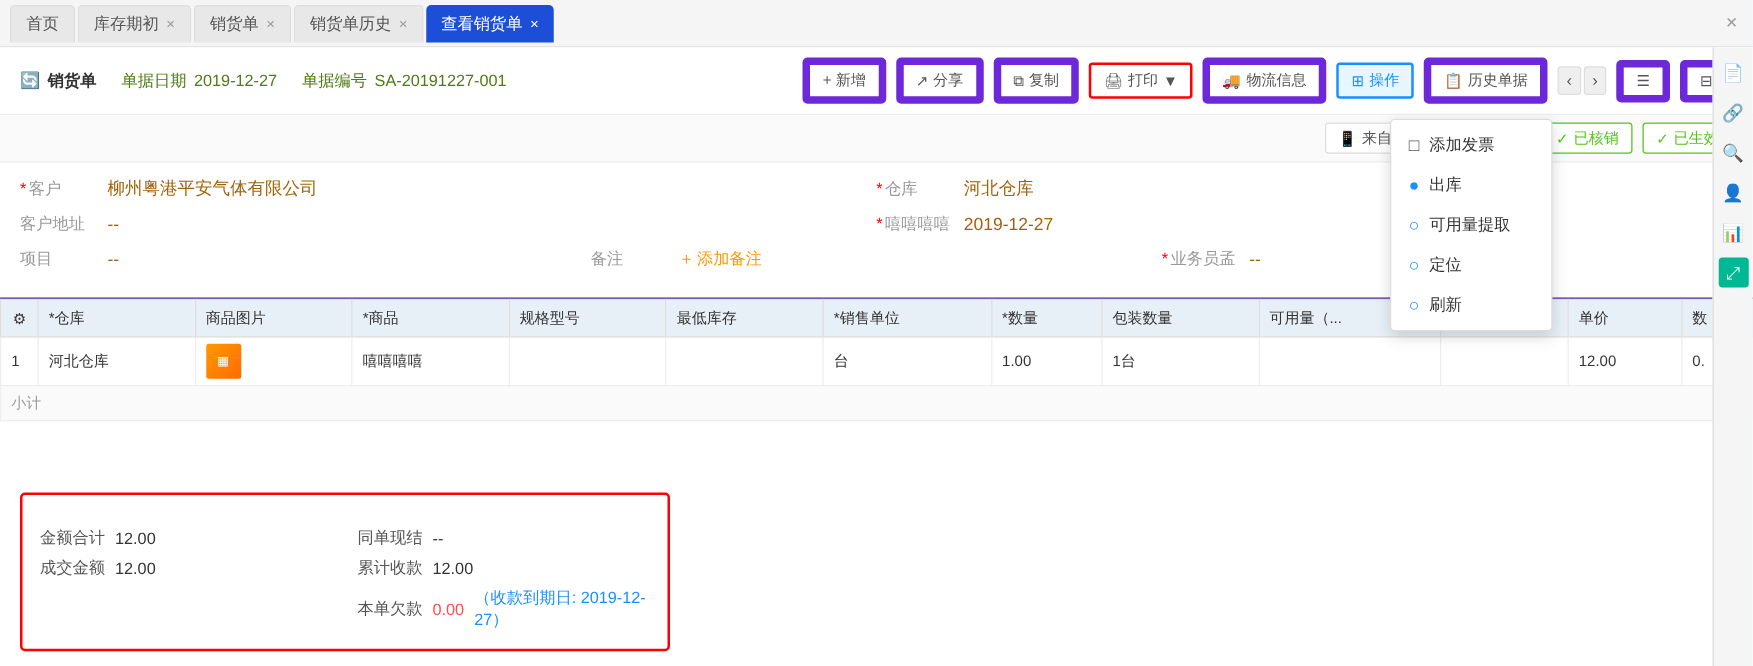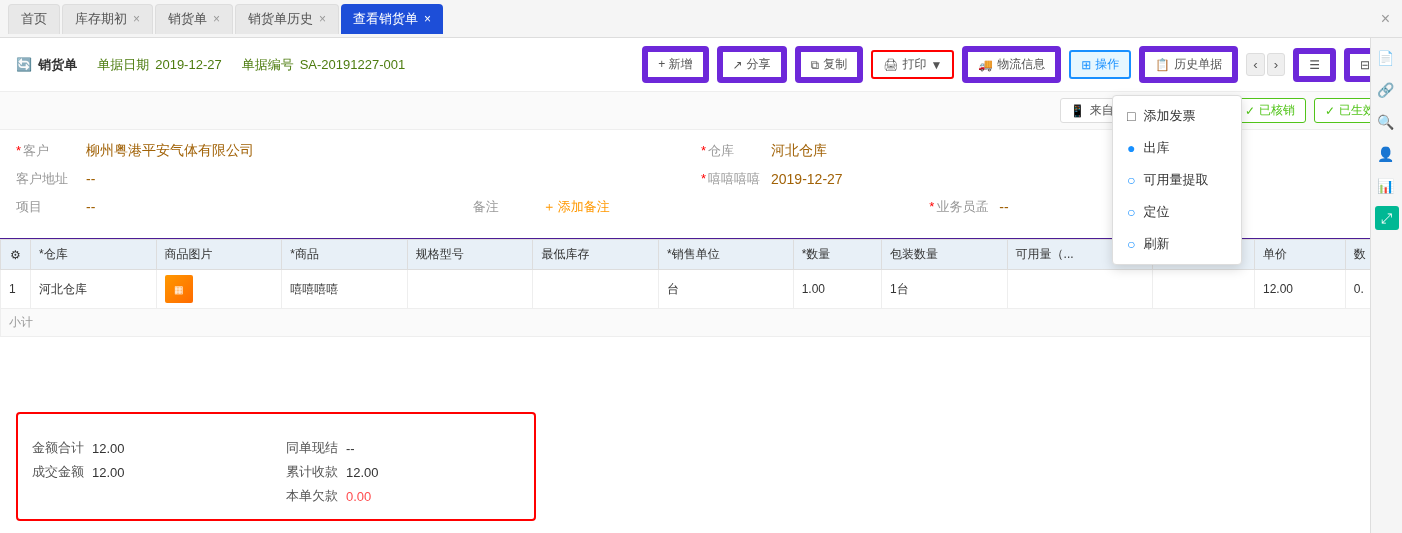--- a/index.html
+++ b/index.html
@@ -279,20 +279,21 @@
           <span class="info-value">12.00</span>
         </div>
         <div class="info-row">
           <span class="info-label">累计收款</span>
           <span class="info-value">12.00</span>
         </div>
         <div></div>
         <div class="info-row">
           <span class="info-label">本单欠款</span>
           <span class="info-value red">0.00</span>
+          <span class="info-value blue">（收款到期日: 2019-12-27）</span>
         </div>
       </div>
     </div>
   </div>
 
   <div class="right-sidebar">
     <div class="sidebar-icon">📄</div>
     <div class="sidebar-icon">🔗</div>
     <div class="sidebar-icon">🔍</div>
     <div class="sidebar-icon">👤</div>

